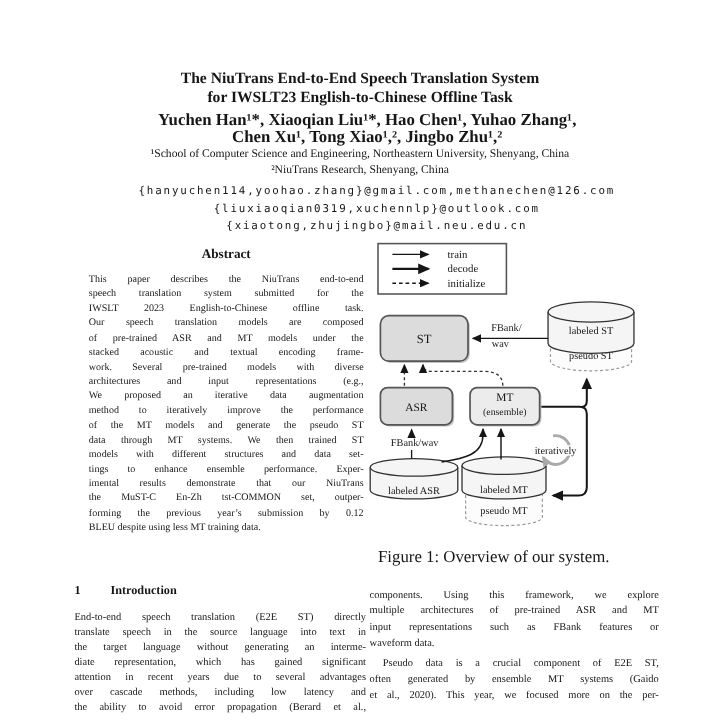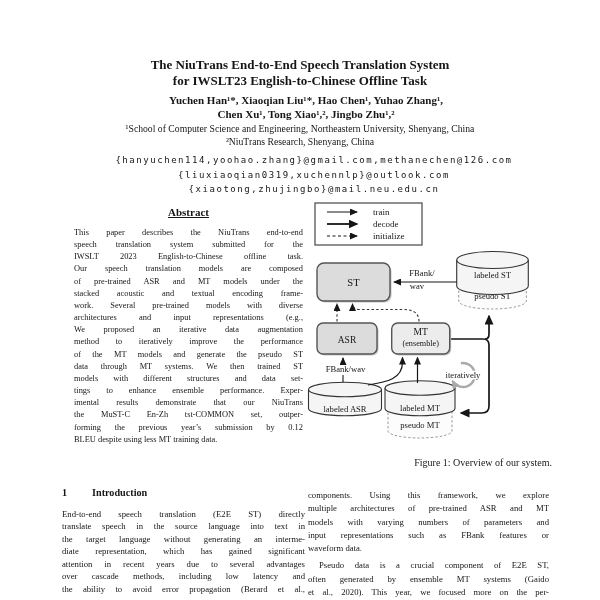--- a/index.html
+++ b/index.html
@@ -1,37 +1,37 @@
 <!DOCTYPE html>
 <html><head>
 <meta charset="utf-8">
 <style>
   html,body{margin:0;padding:0;background:#fff;}
   .page{position:relative;width:600px;height:600px;background:#ffffff;overflow:hidden;
         font-family:"Liberation Serif",serif;color:#161616;border-radius:25px;}
   .hdr{position:absolute;left:0;top:57px;width:600px;text-align:center;}
   .title .tline{font-size:13px;font-weight:bold;line-height:15.5px;}
   .authors{margin-top:6px;}
-  .authors .tline{font-size:11px;font-weight:bold;line-height:13.5px;padding-left:12px;}
+  .authors .tline{font-size:14px;font-weight:bold;line-height:13.5px;padding-left:12px;}
   .affils{margin-top:2px;}
   .affils .tline{font-size:9.7px;line-height:12.6px;}
   .emails{margin-top:5px;}
   .emails .tline{font-family:"DejaVu Sans Mono",monospace;font-size:9px;line-height:14.4px;
                  letter-spacing:1.55px;white-space:nowrap;padding-left:28px;}
   .center-lines .tline{text-align:center;}
   .abs-head{position:absolute;left:74px;top:206px;width:229px;text-align:center;
-            font-weight:bold;font-size:11px;text-decoration:underline;}
+            font-weight:bold;font-size:11px;}
   .abs-body{position:absolute;left:74px;top:227px;width:229px;font-size:8.4px;line-height:12.15px;}
   .sec-head{position:absolute;left:62px;top:487px;width:243px;font-weight:bold;font-size:10.2px;}
   .sec-num{display:inline-block;width:30px;}
   .intro-body{position:absolute;left:62px;top:508px;width:243px;font-size:8.7px;line-height:12.45px;}
   .right-body{position:absolute;left:308px;top:489px;width:241px;font-size:8.7px;line-height:13.3px;font-family:Liberation Serif, serif;}
   .para2{margin-top:4px;}
   .indent .tline:first-child{text-indent:11px;}
-  .caption{position:absolute;left:304px;top:457px;width:248px;text-align:right;font-size:10px;}
+  .caption{position:absolute;left:315px;top:457px;width:248px;text-align:left;font-size:14px;}
   .fig{position:absolute;left:305px;top:198px;width:248px;height:252px;}
   .tline{text-align:justify;text-justify:inter-word;}
   .just{text-align-last:justify;}
   svg text{font-family:"Liberation Serif",serif;fill:#161616;}
 </style>
 </head>
 <body>
 
 <div class="page">
 
@@ -162,21 +162,20 @@
     <text x="115.7" y="136.5" font-size="9.5" text-anchor="middle">MT</text>
     <text x="115.7" y="148" font-size="8.2" text-anchor="middle">(ensemble)</text>
   </svg>
 
   <div class="caption">Figure 1: Overview of our system.</div>
 
   <div class="right-body">
     <div>
         <div class="tline just">components.  Using this framework, we explore</div>
         <div class="tline just">multiple architectures of pre-trained ASR and MT</div>
-        <div class="tline just">models with varying numbers of parameters and</div>
         <div class="tline just">input representations such as FBank features or</div>
         <div class="tline">waveform data.</div>
       </div>
     <div class="para2 indent">
         <div class="tline just">Pseudo data is a crucial component of E2E ST,</div>
         <div class="tline just">often generated by ensemble MT systems (Gaido</div>
         <div class="tline just">et al., 2020). This year, we focused more on the per-</div>
       </div>
   </div>
 

